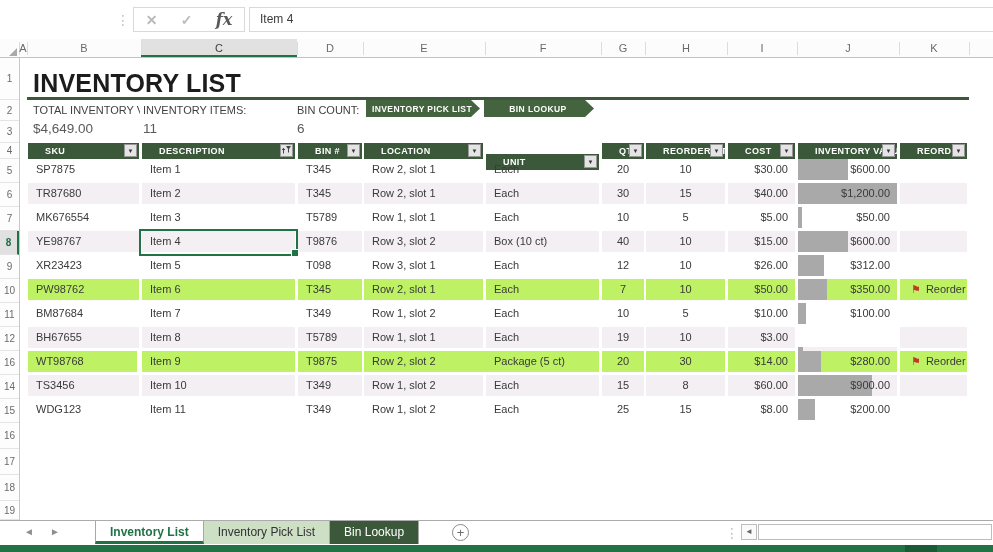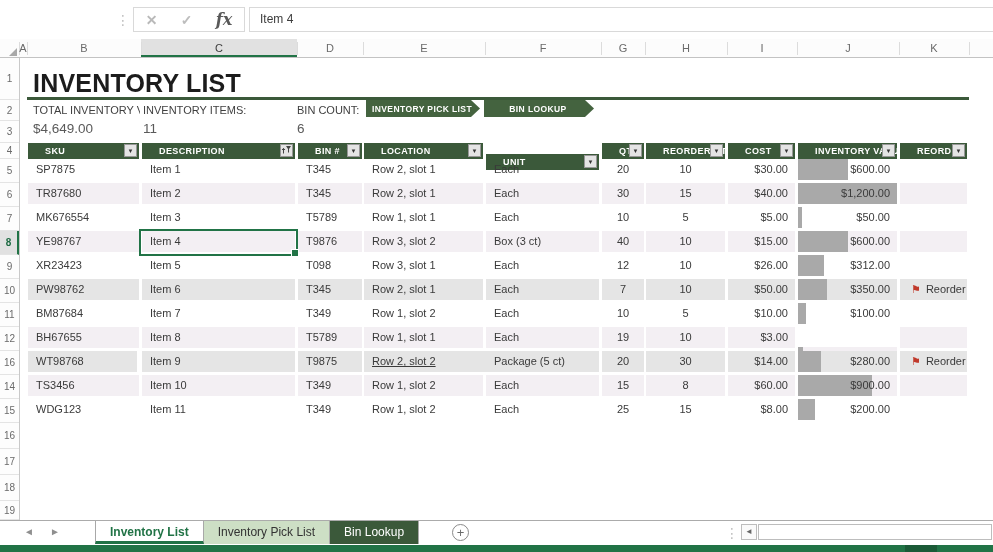--- a/index.html
+++ b/index.html
@@ -58,21 +58,21 @@
       letter-spacing:.4px;line-height:16px;padding-left:17px;padding-right:16px;box-sizing:border-box;
       white-space:nowrap;overflow:hidden;}
   .filter-btn{position:absolute;right:2px;top:1px;width:13px;height:13px;background:#e4e4e4;border:1px solid #979797;
               box-sizing:border-box;font-size:6px;color:#333;line-height:10px;text-align:center;padding:0;cursor:default;}
   .cell{position:absolute;height:21px;line-height:21px;font-size:11px;color:#3a3a3a;box-sizing:border-box;
         white-space:nowrap;overflow:hidden;}
   .cell.a-left{padding-left:8px;}
   .cell.a-center{text-align:center;}
   .cell.a-right{text-align:right;padding-right:7px;}
   .cell.band{background:#f3eff3;}
-  .cell.alert{background:#e5e5e5;}
+  .cell.alert{background:#bef264;}
   .valbar{position:absolute;left:0;top:0;height:21px;background:#a9a9a9;}
   .valtext{position:relative;}
   .flag{color:#c0392b;font-size:11px;padding:0 5px 0 3px;}
 
   #sel-outline{left:139px;top:229px;width:159px;height:27px;border:2px solid #217346;box-sizing:border-box;}
   #sel-handle{position:absolute;right:-3px;bottom:-3px;width:6px;height:6px;background:#217346;border:1px solid #fff;box-sizing:content-box;}
 
   
   #tab-strip{left:0;top:520px;width:993px;height:24px;background:#fff;border-top:1px solid #ababab;box-sizing:content-box;}
   .tabnav{position:absolute;top:526px;font-size:10px;color:#8f8f8f;}
@@ -210,21 +210,21 @@
       <div class="cell a-left" style="left: 486px; width: 113px; top: 207px;">Each</div>
       <div class="cell a-center" style="left: 602px; width: 42px; top: 207px;">10</div>
       <div class="cell a-center" style="left: 646px; width: 79px; top: 207px;">5</div>
       <div class="cell a-right" style="left: 728px; width: 67px; top: 207px;">$5.00</div>
       <div class="cell a-right" style="left: 798px; width: 99px; top: 207px;"><div class="valbar" style="width: 4px;"></div><span class="valtext">$50.00</span></div>
       <div class="cell a-left" style="left: 900px; width: 67px; top: 207px;"></div>
       <div class="cell a-left band" style="left: 28px; width: 111px; top: 231px;">YE98767</div>
       <div class="cell a-left band" style="left: 142px; width: 153px; top: 231px;">Item 4</div>
       <div class="cell a-left band" style="left: 298px; width: 64px; top: 231px;">T9876</div>
       <div class="cell a-left band" style="left: 364px; width: 119px; top: 231px;">Row 3, slot 2</div>
-      <div class="cell a-left band" style="left: 486px; width: 113px; top: 231px;">Box (3 ct)</div>
+      <div class="cell a-left band" style="left: 486px; width: 113px; top: 231px;">Box (10 ct)</div>
       <div class="cell a-center band" style="left: 602px; width: 42px; top: 231px;">40</div>
       <div class="cell a-center band" style="left: 646px; width: 79px; top: 231px;">10</div>
       <div class="cell a-right band" style="left: 728px; width: 67px; top: 231px;">$15.00</div>
       <div class="cell a-right band" style="left: 798px; width: 99px; top: 231px;"><div class="valbar" style="width: 50px;"></div><span class="valtext">$600.00</span></div>
       <div class="cell a-left band" style="left: 900px; width: 67px; top: 231px;"></div>
       <div class="cell a-left" style="left: 28px; width: 111px; top: 255px;">XR23423</div>
       <div class="cell a-left" style="left: 142px; width: 153px; top: 255px;">Item 5</div>
       <div class="cell a-left" style="left: 298px; width: 64px; top: 255px;">T098</div>
       <div class="cell a-left" style="left: 364px; width: 119px; top: 255px;">Row 3, slot 1</div>
       <div class="cell a-left" style="left: 486px; width: 113px; top: 255px;">Each</div>
@@ -259,21 +259,21 @@
       <div class="cell a-left band" style="left: 364px; width: 119px; top: 327px;">Row 1, slot 1</div>
       <div class="cell a-left band" style="left: 486px; width: 113px; top: 327px;">Each</div>
       <div class="cell a-center band" style="left: 602px; width: 42px; top: 327px;">19</div>
       <div class="cell a-center band" style="left: 646px; width: 79px; top: 327px;">10</div>
       <div class="cell a-right band" style="left: 728px; width: 67px; top: 327px;">$3.00</div>
       <div class="cell a-right band" style="left: 798px; width: 99px; top: 327px; margin-top: 20px;"><div class="valbar" style="width: 5px;"></div><span class="valtext">$57.00</span></div>
       <div class="cell a-left band" style="left: 900px; width: 67px; top: 327px;"></div>
       <div class="cell a-left alert" style="left: 28px; width: 109px; top: 351px;">WT98768</div>
       <div class="cell a-left alert" style="left: 142px; width: 153px; top: 351px;">Item 9</div>
       <div class="cell a-left alert" style="left: 298px; width: 64px; top: 351px;">T9875</div>
-      <div class="cell a-left alert" style="left: 364px; width: 143px; top: 351px; text-decoration: underline;">Row 2, slot 2</div>
+      <div class="cell a-left alert" style="left: 364px; width: 143px; top: 351px;">Row 2, slot 2</div>
       <div class="cell a-left alert" style="left: 486px; width: 113px; top: 351px;">Package (5 ct)</div>
       <div class="cell a-center alert" style="left: 602px; width: 42px; top: 351px;">20</div>
       <div class="cell a-center alert" style="left: 646px; width: 79px; top: 351px;">30</div>
       <div class="cell a-right alert" style="left: 728px; width: 67px; top: 351px;">$14.00</div>
       <div class="cell a-right alert" style="left: 798px; width: 99px; top: 351px;"><div class="valbar" style="width: 23px;"></div><span class="valtext">$280.00</span></div>
       <div class="cell a-left alert" style="left: 900px; width: 67px; top: 351px;"><span class="flag">⚑</span><span>Reorder</span></div>
       <div class="cell a-left band" style="left: 28px; width: 111px; top: 375px;">TS3456</div>
       <div class="cell a-left band" style="left: 142px; width: 153px; top: 375px;">Item 10</div>
       <div class="cell a-left band" style="left: 298px; width: 64px; top: 375px;">T349</div>
       <div class="cell a-left band" style="left: 364px; width: 119px; top: 375px;">Row 1, slot 2</div>

